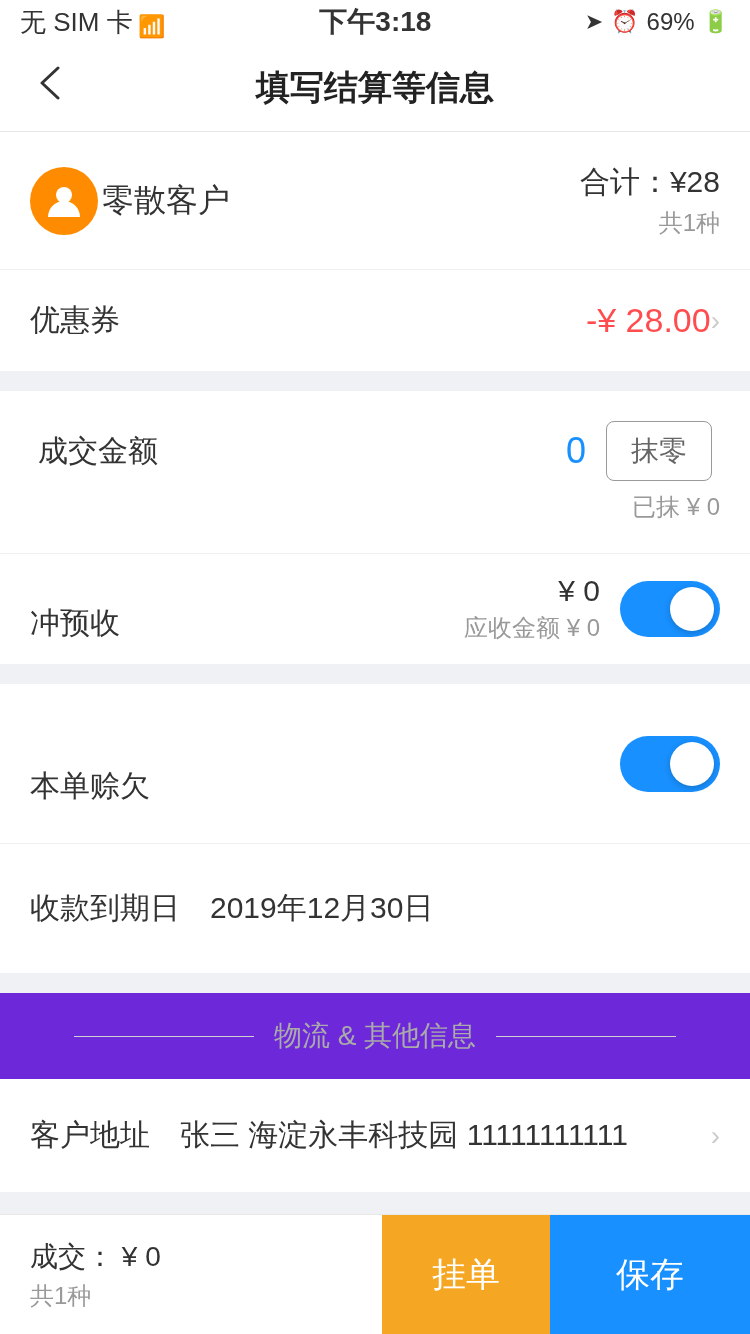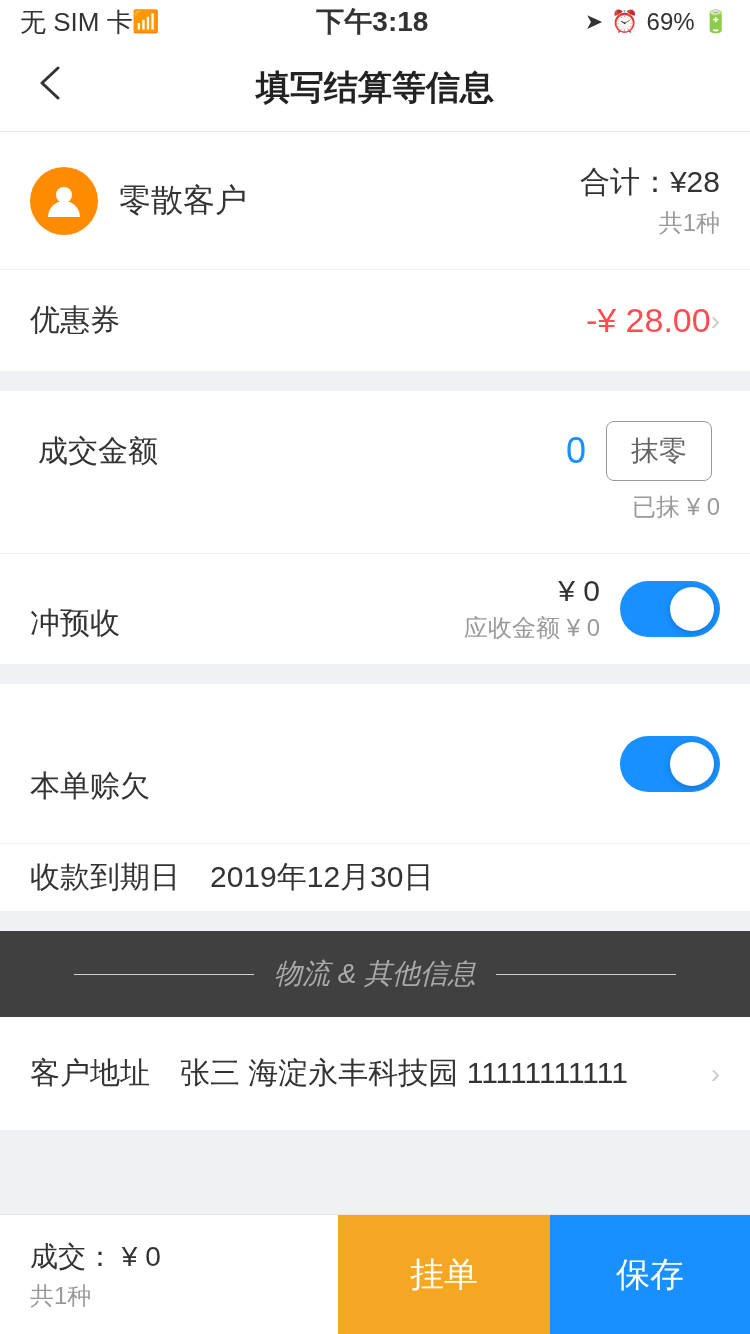--- a/index.html
+++ b/index.html
@@ -18,21 +18,21 @@
     .status-bar {
       background: #fff;
       height: 44px;
       display: flex;
       align-items: center;
       justify-content: space-between;
       padding: 0 20px;
       font-size: 26px;
       font-weight: 500;
     }
-    .status-left { display: flex; align-items: center; gap: 0; }
+    .status-left { display: flex; align-items: flex-end; gap: 6px; }
     .status-right { display: flex; align-items: center; gap: 8px; font-size: 24px; }
 
     
     .nav-bar {
       background: #fff;
       height: 88px;
       display: flex;
       align-items: center;
       padding: 0 30px;
       border-bottom: 1px solid #e8e8e8;
@@ -70,21 +70,21 @@
     .customer-row {
       display: flex;
       align-items: center;
       justify-content: space-between;
       padding: 30px 30px;
       background: #fff;
     }
     .customer-left {
       display: flex;
       align-items: center;
-      gap: 21px;
+      gap: 4px;
     }
     .customer-avatar {
       width: 68px;
       height: 68px;
       border-radius: 50%;
       background: #ff8c00;
       display: flex;
       align-items: center;
       justify-content: center;
     }
@@ -239,40 +239,39 @@
     .debt-label {
       font-size: 30px;
       color: #333;
       margin-top: 46px;
     }
 
     
     .due-date-row {
       display: flex;
       align-items: center;
-      padding: 13px 30px;
+      padding: 44px 30px;
       background: #fff;
       border-top: 1px solid #f0f0f0;
     }
     .due-date-label {
       font-size: 30px;
       color: #333;
       margin-right: 30px;
     }
     .due-date-value {
       font-size: 30px;
       color: #333;
     }
 
     
     .logistics-header {
-      background: #404040;
+      background: #6d28d9;
       padding: 24px 30px;
       text-align: center;
-      font-style: italic;
     }
     .logistics-title {
       font-size: 28px;
       color: #aaa;
       position: relative;
       display: flex;
       align-items: center;
       justify-content: center;
       gap: 20px;
     }
@@ -324,21 +323,21 @@
     .bottom-deal {
       font-size: 28px;
       color: #333;
     }
     .bottom-count {
       font-size: 24px;
       color: #999;
       margin-top: 4px;
     }
     .bottom-hang-btn {
-      width: 212px;
+      width: 168px;
       height: 120px;
       background: #f5a623;
       display: flex;
       align-items: center;
       justify-content: center;
       font-size: 34px;
       color: #fff;
       font-weight: 500;
       cursor: pointer;
     }

